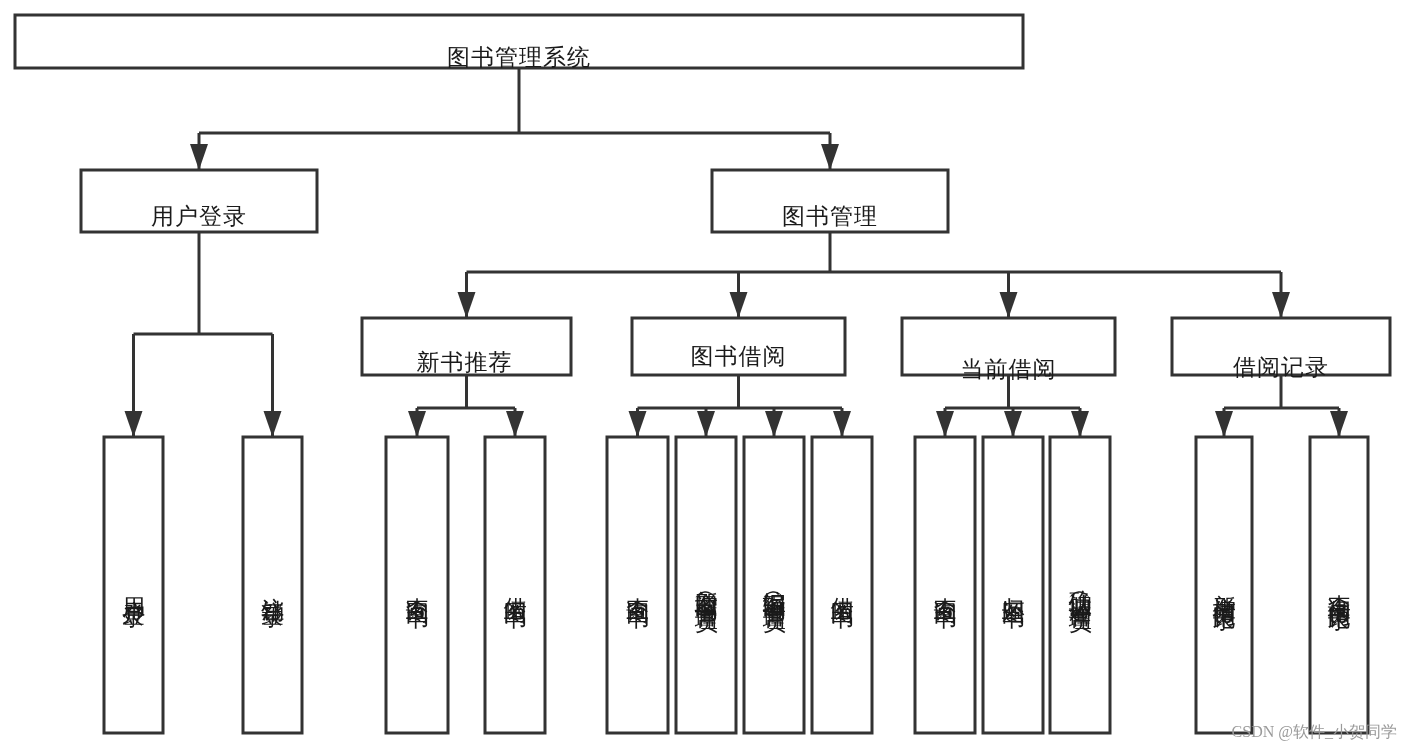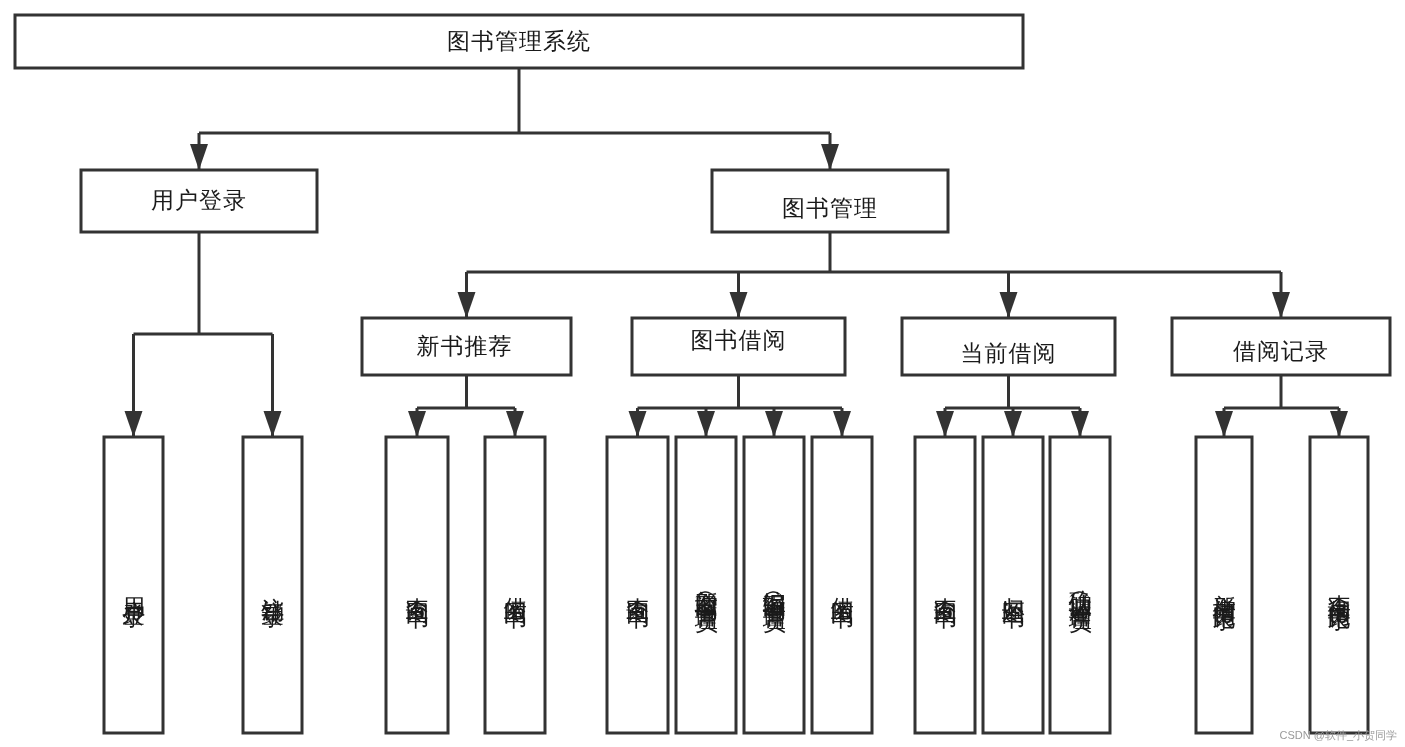--- a/index.html
+++ b/index.html
@@ -46,38 +46,39 @@
     justify-content: center;
     color: #1a1a1a;
     font-family: "DejaVu Sans", "Liberation Sans", sans-serif;
     pointer-events: none;
     box-sizing: border-box;
   }
   .node-label.horizontal {
     font-size: 23px;
     letter-spacing: 1px;
     line-height: 1.1;
+    margin-top: 16px;
   }
   .node-label.vertical {
     writing-mode: vertical-rl;
     text-orientation: upright;
     font-size: 23px;
     letter-spacing: 3px;
     line-height: 1.1;
     align-items: center;
     justify-content: center;
     padding: 4px 0;
   }
   .watermark {
     position: absolute;
     right: 8px;
     bottom: 4px;
-    font-size: 11px;
+    font-size: 16px;
     color: #9a9a9a;
-    font-family: Liberation Sans, sans-serif;
+    font-family: Liberation Serif, serif;
     white-space: nowrap;
   }
   .hit-area {
     position: absolute;
     background: transparent;
   }
 </style>
 </head>
 <body>
 
@@ -158,21 +159,21 @@
         <rect x="983" y="437" width="60" height="296" class="node-box"></rect>
         <rect x="1050" y="437" width="60" height="296" class="node-box"></rect>
         <rect x="1196" y="437" width="56" height="296" class="node-box"></rect>
         <rect x="1310" y="437" width="58" height="296" class="node-box"></rect>
       </g>
   </svg>
 
   <div id="label-layer">
       <div class="node-label horizontal" style="left: 15px; top: 15px; width: 1008px; height: 53px;">图书管理系统</div>
       <div class="node-label horizontal" style="left: 81px; top: 170px; width: 236px; height: 62px;">用户登录</div>
-      <div class="node-label horizontal" style="left: 712px; top: 178px; width: 236px; height: 62px;">图书管理</div>
+      <div class="node-label horizontal" style="left: 712px; top: 170px; width: 236px; height: 62px;">图书管理</div>
       <div class="node-label horizontal" style="left: 362px; top: 318px; width: 205px; height: 57px;">新书推荐</div>
       <div class="node-label horizontal" style="left: 632px; top: 318px; width: 213px; height: 45px;">图书借阅</div>
       <div class="node-label horizontal" style="left: 902px; top: 318px; width: 213px; height: 72px;">当前借阅</div>
       <div class="node-label horizontal" style="left: 1172px; top: 318px; width: 218px; height: 68px;">借阅记录</div>
       <div class="node-label vertical" style="left: 104px; top: 437px; width: 59px; height: 296px;">用户登录</div>
       <div class="node-label vertical" style="left: 243px; top: 437px; width: 59px; height: 296px;">注销登录</div>
       <div class="node-label vertical" style="left: 386px; top: 437px; width: 62px; height: 296px;">查询图书</div>
       <div class="node-label vertical" style="left: 485px; top: 437px; width: 60px; height: 296px;">借阅图书</div>
       <div class="node-label vertical" style="left: 607px; top: 437px; width: 61px; height: 296px;">查询图书</div>
       <div class="node-label vertical" style="left: 676px; top: 437px; width: 60px; height: 296px;">新增图书（管理员）</div>

